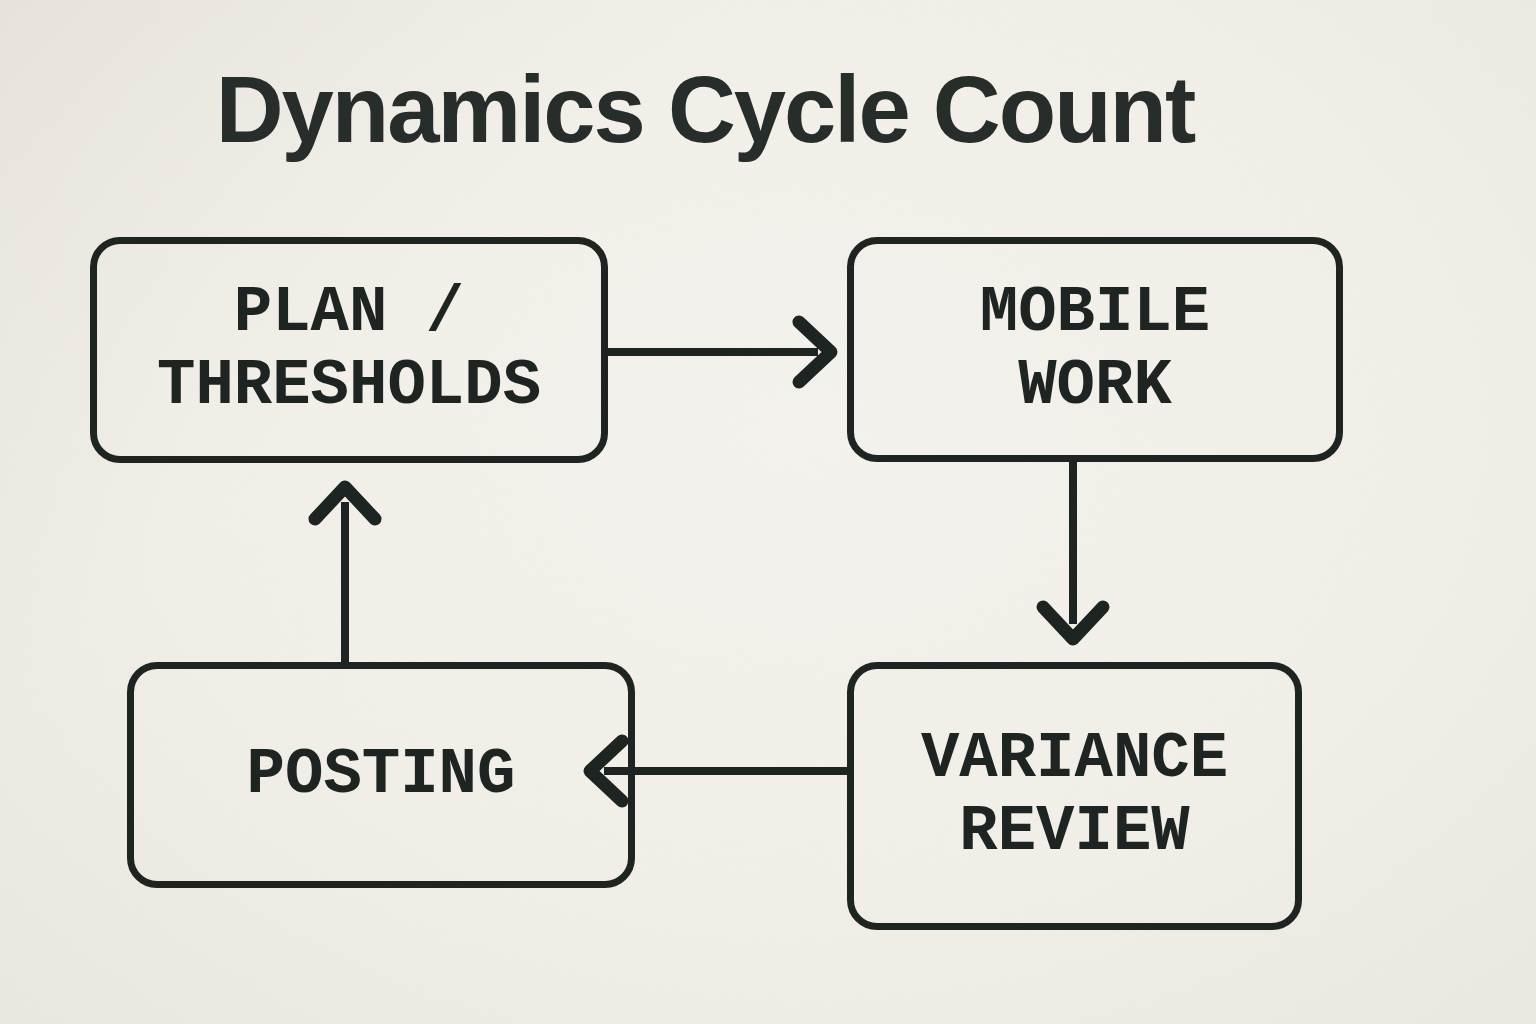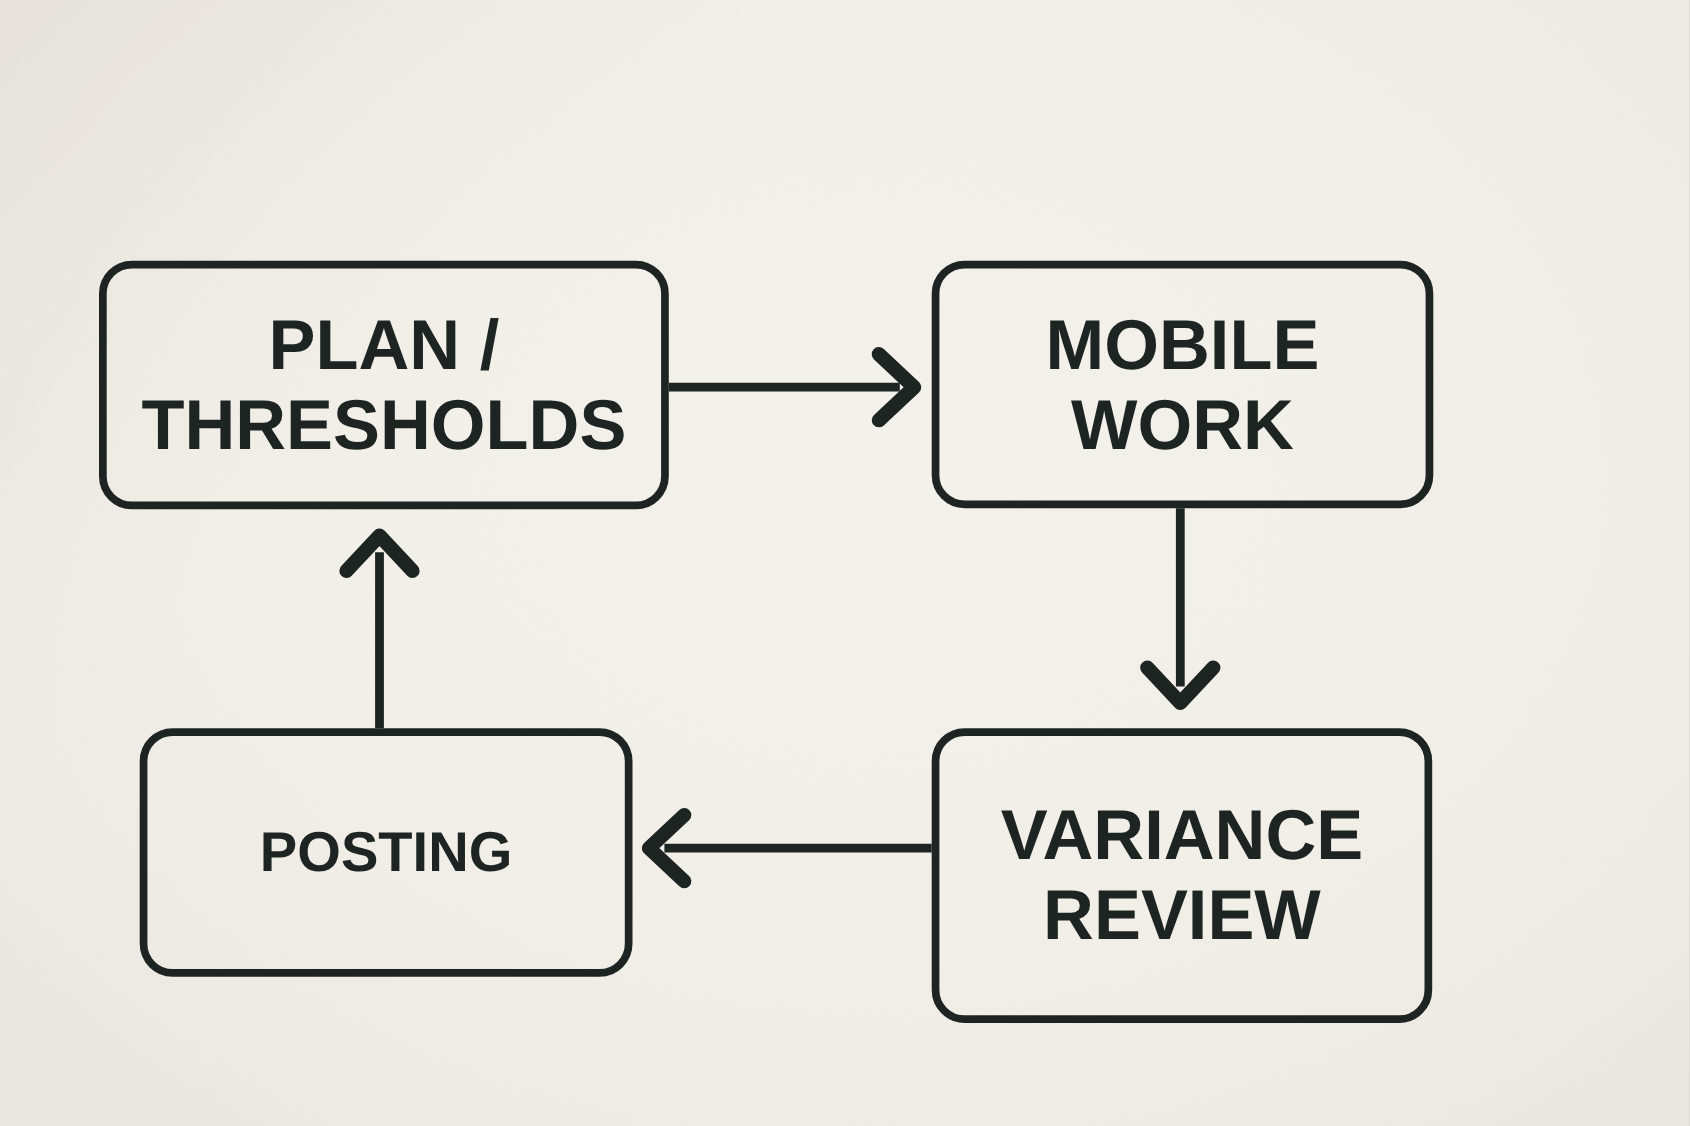--- a/index.html
+++ b/index.html
@@ -45,24 +45,25 @@
     align-items: center;
     justify-content: center;
     text-align: center;
     font-size: 64px;
     font-weight: bold;
     letter-spacing: 0px;
     line-height: 1.14;
     color: #1d2421;
     white-space: pre-line;
     background: transparent;
+    font-family: Liberation Mono, monospace;
   }
   .node-plan     { left: 90px;  top: 237px; width: 518px; height: 226px; }
-  .node-mobile   { left: 847px; top: 237px; width: 456px; height: 225px; }
-  .node-posting  { left: 127px; top: 662px; width: 448px; height: 226px; font-size: 51px; }
+  .node-mobile   { left: 847px; top: 237px; width: 496px; height: 225px; }
+  .node-posting  { left: 127px; top: 662px; width: 508px; height: 226px; font-size: 64px; }
   .node-variance { left: 847px; top: 662px; width: 455px; height: 268px; }
   .arrow-layer {
     position: absolute;
     inset: 0;
     pointer-events: none;
   }
   .arrow-layer path {
     stroke: #1d2421;
     fill: none;
   }
@@ -75,20 +76,21 @@
 <div class="canvas">
 
   <svg class="paper-noise" width="1536" height="1024">
     <filter id="grain">
       <feTurbulence type="fractalNoise" baseFrequency="0.9" numOctaves="2" stitchTiles="stitch"></feTurbulence>
       <feColorMatrix type="matrix" values="0 0 0 0 0.45  0 0 0 0 0.44  0 0 0 0 0.42  0 0 0 0.035 0"></feColorMatrix>
     </filter>
     <rect width="1536" height="1024" filter="url(#grain)"></rect>
   </svg>
 
+  <div class="diagram-title">Dynamics Cycle Count</div>
 
   <svg class="arrow-layer" width="1536" height="1024" viewBox="0 0 1536 1024">
     <g>
       <path class="shaft" d="M608 352 H 818"></path>
       <path class="head" d="M799 322 L 831 352 L 799 382"></path>
     </g>
     <g>
       <path class="shaft" d="M1073 462 V 624"></path>
       <path class="head" d="M1043 607 L 1073 639 L 1103 607"></path>
     </g>

